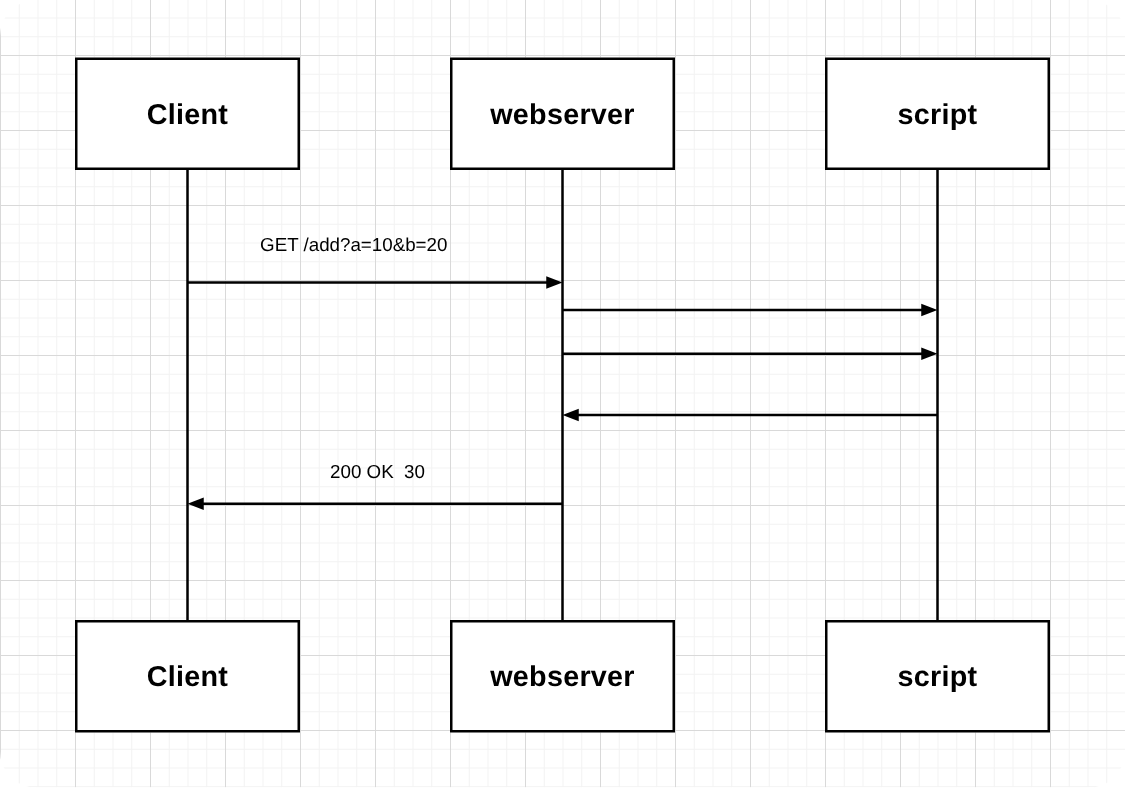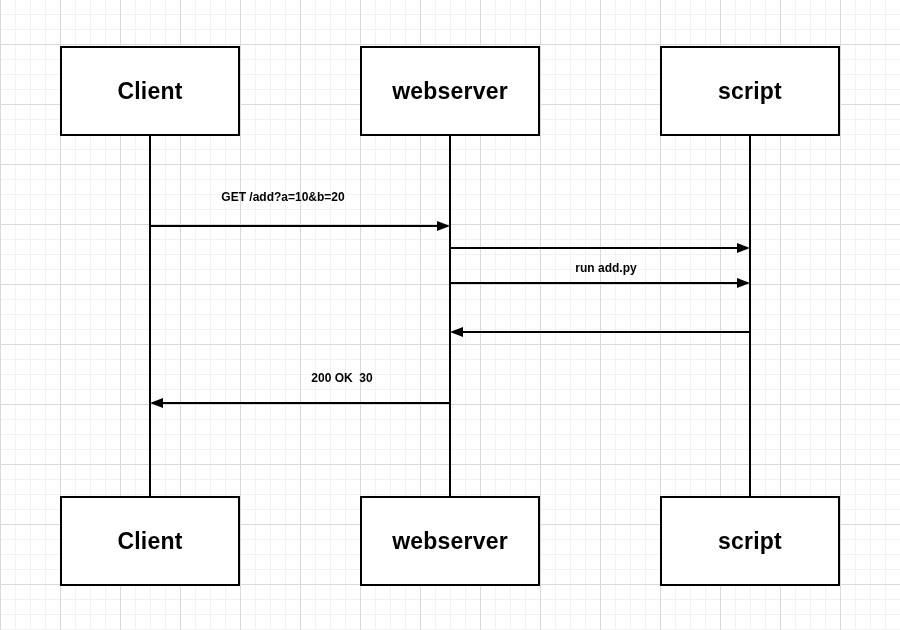--- a/index.html
+++ b/index.html
@@ -14,20 +14,21 @@
     overflow: hidden;
     background-color: #ffffff;
     
     background-image:
       linear-gradient(to right, #d9d9d9 1px, transparent 1px),
       linear-gradient(to bottom, #d9d9d9 1px, transparent 1px),
       linear-gradient(to right, #f2f2f2 1px, transparent 1px),
       linear-gradient(to bottom, #f2f2f2 1px, transparent 1px);
     background-size: 60px 60px, 60px 60px, 15px 15px, 15px 15px;
     background-position: 0 0, 0 44px, 0 0, 0 14px;
+    border-radius: 29px;
   }
   .actor-box {
     position: absolute;
     width: 180px;
     height: 90px;
     box-sizing: border-box;
     border: 2px solid #000000;
     background: #ffffff;
     display: flex;
     align-items: center;
@@ -60,27 +61,26 @@
     height: 0;
     border-top: 5px solid transparent;
     border-bottom: 5px solid transparent;
     z-index: 2;
   }
   .arrow-head.right { border-left: 13px solid #000000; }
   .arrow-head.left  { border-right: 13px solid #000000; }
   .msg-label {
     position: absolute;
     transform: translateX(-50%);
-    font-size: 12px;
+    font-size: 15px;
     line-height: 24px;
     color: #000000;
     white-space: pre;
     text-align: center;
     z-index: 4;
-    font-weight: bold;
   }
 </style>
 </head>
 <body>
 
 <div class="canvas">
 
   <div class="lifeline" style="left:149px;"></div>
   <div class="lifeline" style="left:449px;"></div>
   <div class="lifeline" style="left:749px;"></div>
@@ -105,24 +105,23 @@
     <span>script</span>
   </div>
 
   <div class="msg-label" style="left:283px; top:185px;">GET /add?a=10&amp;b=20</div>
   <div class="msg-line" style="left:150px; top:225px; width:290px;"></div>
   <div class="arrow-head right" style="left:437px; top:221px;"></div>
 
   <div class="msg-line" style="left:450px; top:247px; width:290px;"></div>
   <div class="arrow-head right" style="left:737px; top:243px;"></div>
 
-  <div class="msg-label" style="left:606px; top:256px;">run add.py</div>
   <div class="msg-line" style="left:450px; top:282px; width:290px;"></div>
   <div class="arrow-head right" style="left:737px; top:278px;"></div>
 
   <div class="msg-line" style="left:461px; top:331px; width:289px;"></div>
   <div class="arrow-head left" style="left:450px; top:327px;"></div>
 
-  <div class="msg-label" style="left:302px; top:366px;margin-left:40px;">200 OK  30</div>
+  <div class="msg-label" style="left:302px; top:366px;">200 OK  30</div>
   <div class="msg-line" style="left:161px; top:402px; width:289px;"></div>
   <div class="arrow-head left" style="left:150px; top:398px;"></div>
 
 </div>
 
 </body></html>

